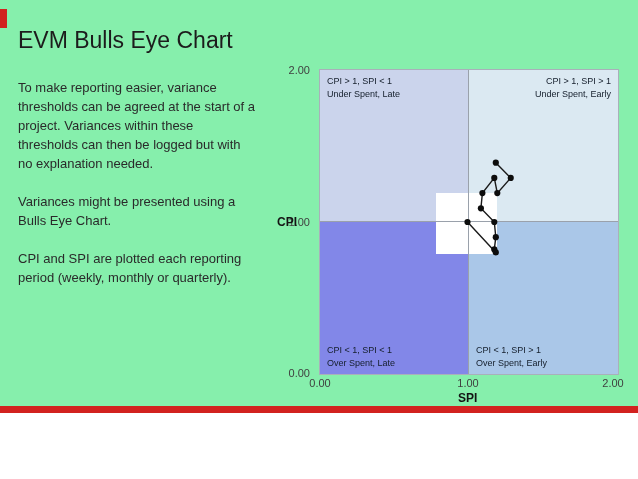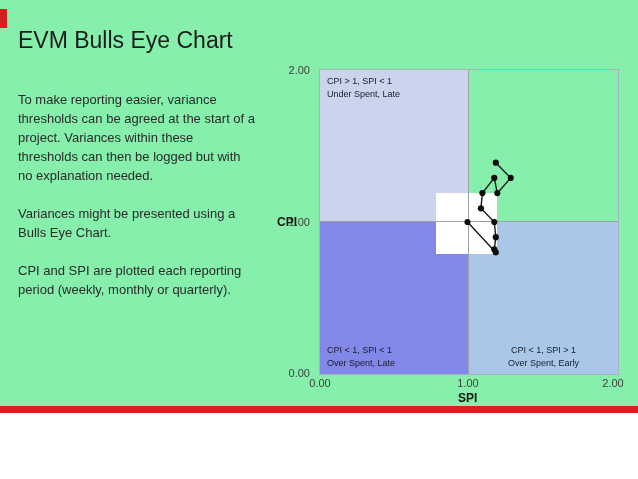--- a/index.html
+++ b/index.html
@@ -11,41 +11,41 @@
   .accent-bottom { position:absolute; left:0; bottom:0; width:638px; height:7px; }
 
   .title {
     position:absolute; left:18px; top:27px; font-size:23px; font-weight:400;
     color:#1c1c1c; letter-spacing:0px; white-space:nowrap;
   }
   .body-text {
     position:absolute; left:18px; top:78px; width:238px;
     font-size:13px; line-height:19px; color:#2a2a2a;
   }
-  .body-text p { margin:12px 0 19px 0; }
+  .body-text p { margin:0 0 19px 0; }
   .body-text p + p { margin-top:19px; }
 
   
   .plot {
     position:absolute; left:319px; top:69px; width:298px; height:304px;
     border:1px solid #a9b0ba; box-sizing:content-box;
   }
   .quad { position:absolute; width:149px; height:152px;text-decoration:underline; }
   .quad-tl { left:0; top:0; }
   .quad-tr { left:149px; top:0; }
   .quad-bl { left:0; top:152px; }
   .quad-br { left:149px; top:152px; }
   .quad-label {
     position:absolute; font-size:9px; line-height:12.5px; color:#141e2b;
     padding:5px 7px; width:135px;
   }
   .lbl-tl { left:0; top:0; text-align:left; }
   .lbl-tr { right:0; top:0; text-align:right; }
   .lbl-bl { left:0; bottom:0; text-align:left; }
-  .lbl-br { right:0; bottom:0; text-align:center;margin-left:48px; }
+  .lbl-br { right:0; bottom:0; text-align:left;margin-left:48px; }
 
   .zone { position:absolute; }
   .cross-v { position:absolute; left:148px; top:0; width:1px; height:304px; background:#9aa1ab; }
   .cross-h { position:absolute; left:0; top:151px; width:298px; height:1px; background:#9aa1ab; }
   .series-svg { position:absolute; left:0; top:0; width:298px; height:304px; overflow:visible; }
 
   .tick { position:absolute; font-size:11px; color:#3f3f3f; }
   .ytick { width:30px; text-align:right; left:280px; }
   .xtick { transform:translateX(-50%); }
   .axis-label { position:absolute; font-size:12px; font-weight:bold; color:#141414; }
@@ -78,20 +78,26 @@
     <div class="tick ytick" style="top:64px;">2.00</div>
     <div class="tick ytick" style="top:216px;">1.00</div>
     <div class="tick ytick" style="top:367px;">0.00</div>
     <div class="axis-label" style="left:277px; top:215px;">CPI</div>
 
     <div class="plot">
       <div class="quad quad-tl" style="background: rgb(203, 212, 236);">
         <div class="quad-label lbl-tl">
           <div>CPI &gt; 1, SPI &lt; 1</div>
           <div>Under Spent, Late</div>
+        </div>
+      </div>
+      <div class="quad quad-tr" style="background: rgb(219, 233, 242);">
+        <div class="quad-label lbl-tr">
+          <div>CPI &gt; 1, SPI &gt; 1</div>
+          <div>Under Spent, Early</div>
         </div>
       </div>
       <div class="quad quad-bl" style="background: rgb(130, 135, 232);">
         <div class="quad-label lbl-bl">
           <div>CPI &lt; 1, SPI &lt; 1</div>
           <div>Over Spent, Late</div>
         </div>
       </div>
       <div class="quad quad-br" style="background: rgb(170, 199, 232);">
         <div class="quad-label lbl-br">

